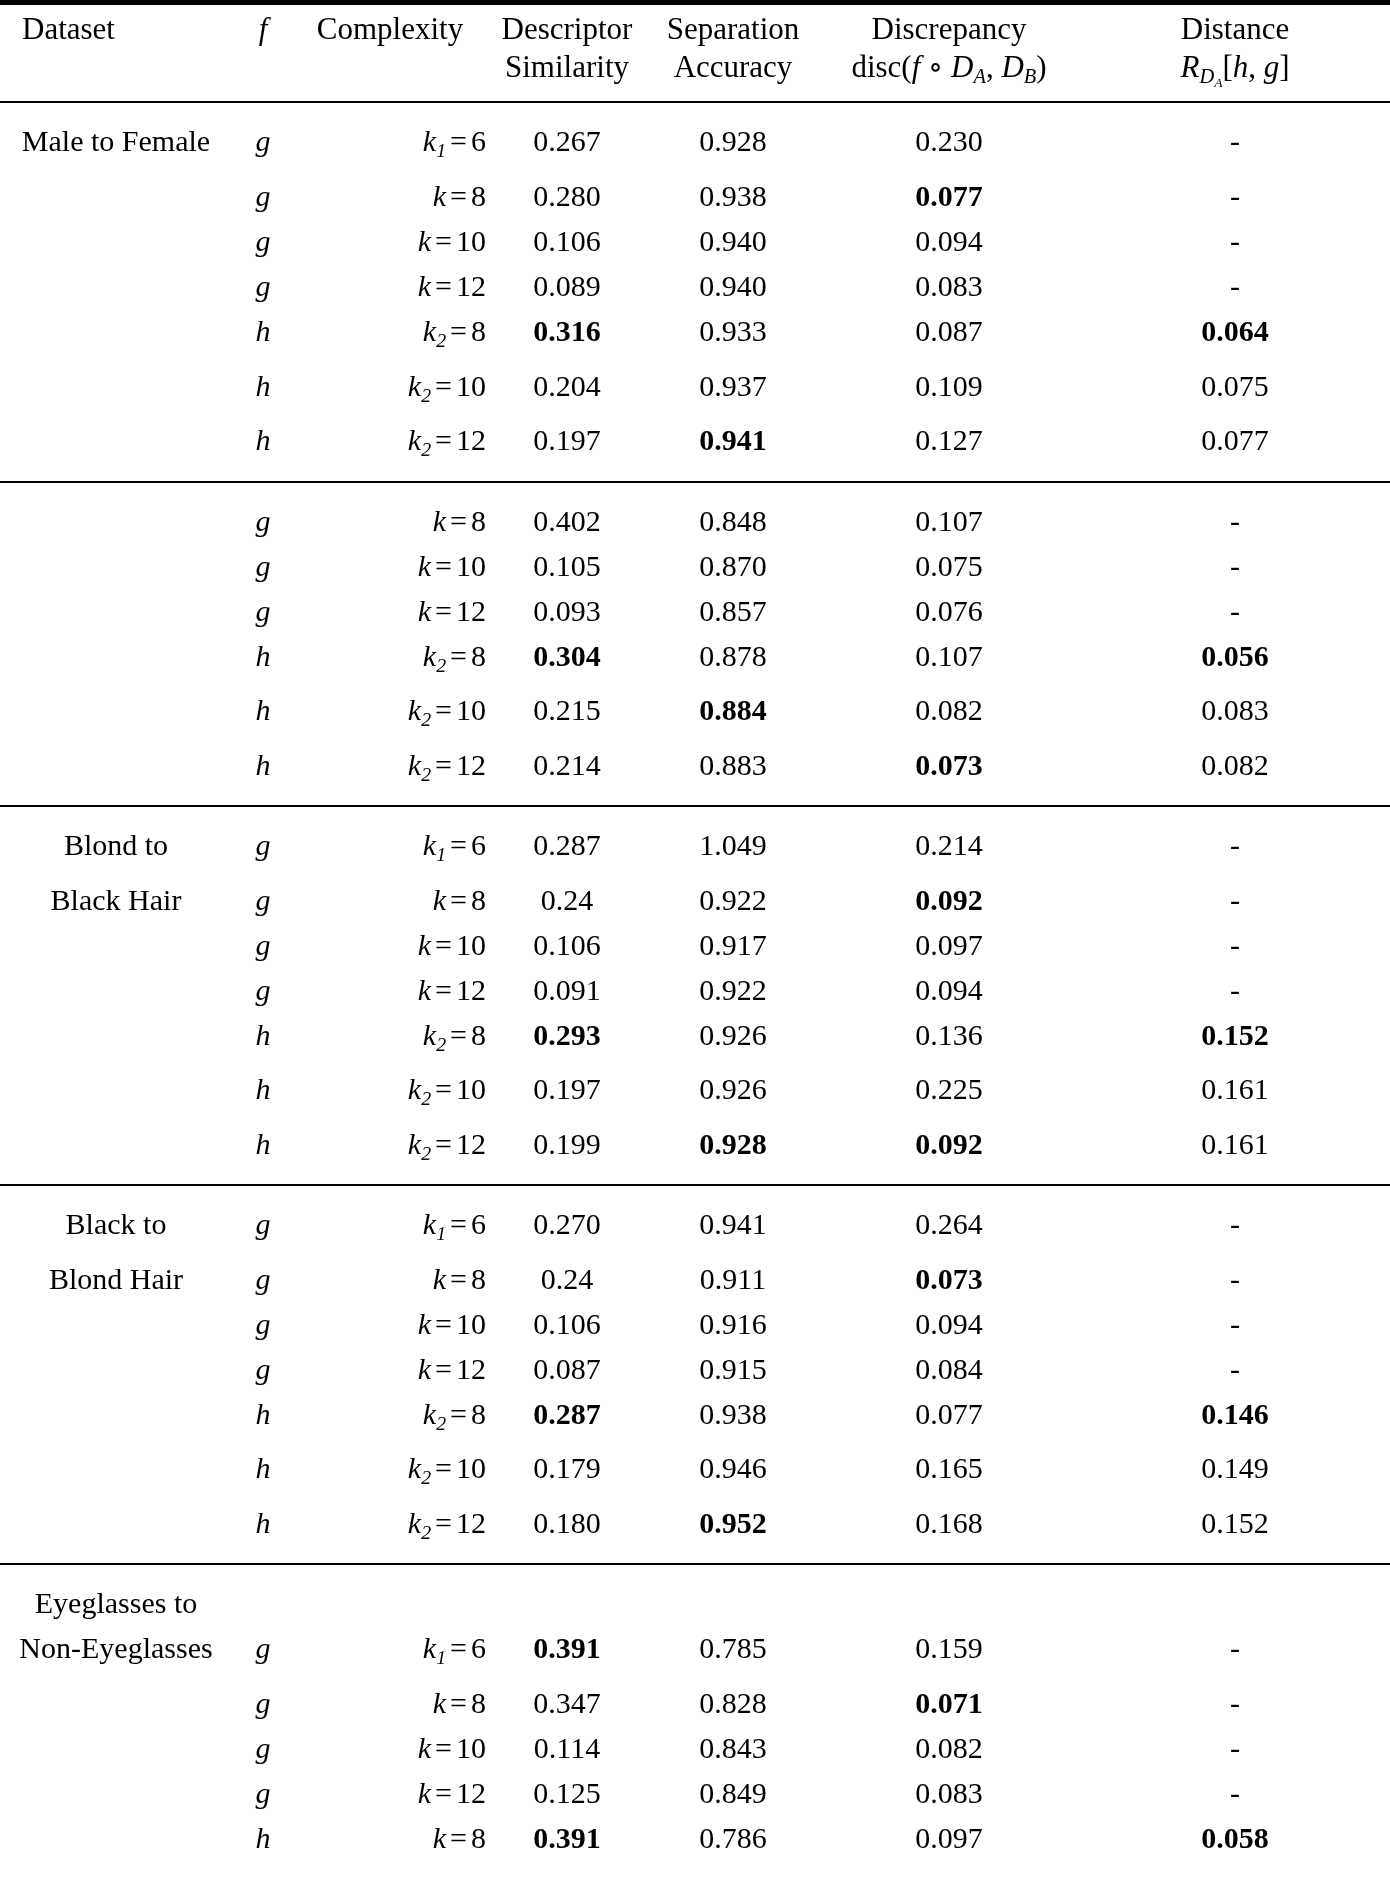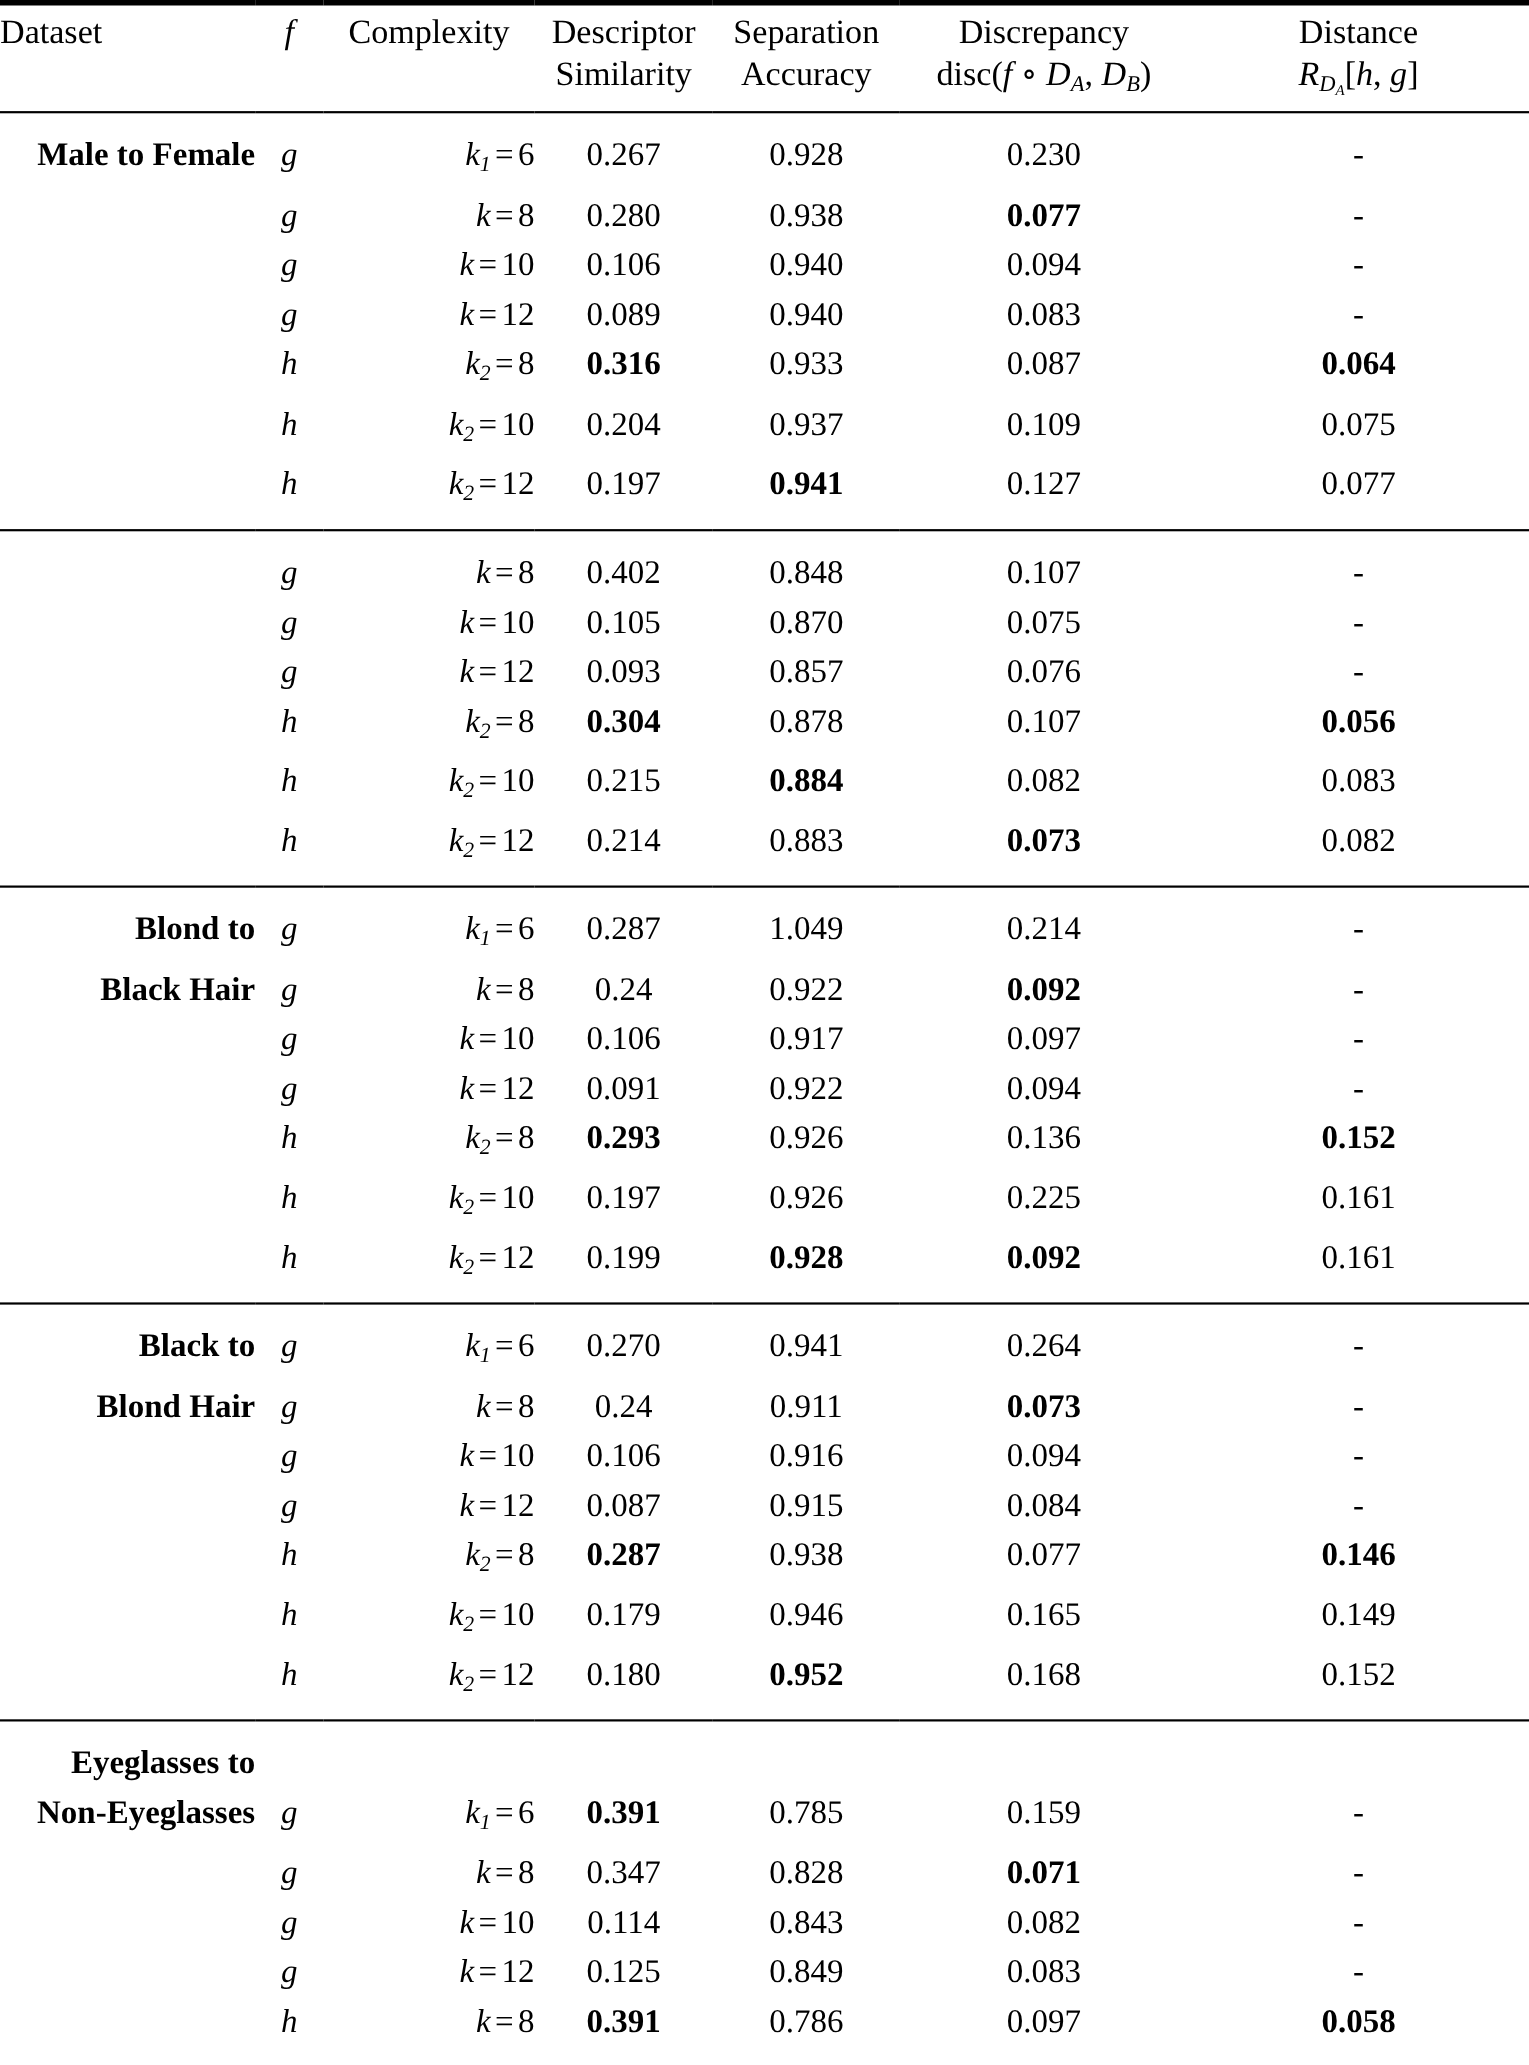--- a/index.html
+++ b/index.html
@@ -48,37 +48,36 @@
 
   
   th.hdr {
     font-weight: normal;
     font-size: 31px;
     line-height: 38px;
     vertical-align: top;
     padding-top: 13px;
     padding-bottom: 10px;
   }
-  th.hdr.left  { text-align: left;  }
+  th.hdr.left  { text-align: left;  padding-left: 22px; }
   th.hdr.ctr   { text-align: center; }
   th.hdr .l2   { display: block; }
   .invis { visibility: hidden; }
 
   
   tr.datarow > td {
     height: 45px;
     line-height: 45px;
     font-size: 30px;
   }
   td.ds {
-    text-align: right;
+    text-align: center;
     padding-left: 22px;
     font-size: 30px;
     white-space: nowrap;
-    font-weight: bold;
   }
   td.fn  { text-align: center; font-style: italic; font-size: 30px; }
   td.cx  { text-align: right; font-size: 30px; }
   td.num { text-align: center; font-size: 30px; }
   td.num.b, td.cx.b { font-weight: bold; }
 
   .mi { font-style: italic; }
   .sub {
     font-size: 0.66em;
     vertical-align: -0.28em;

